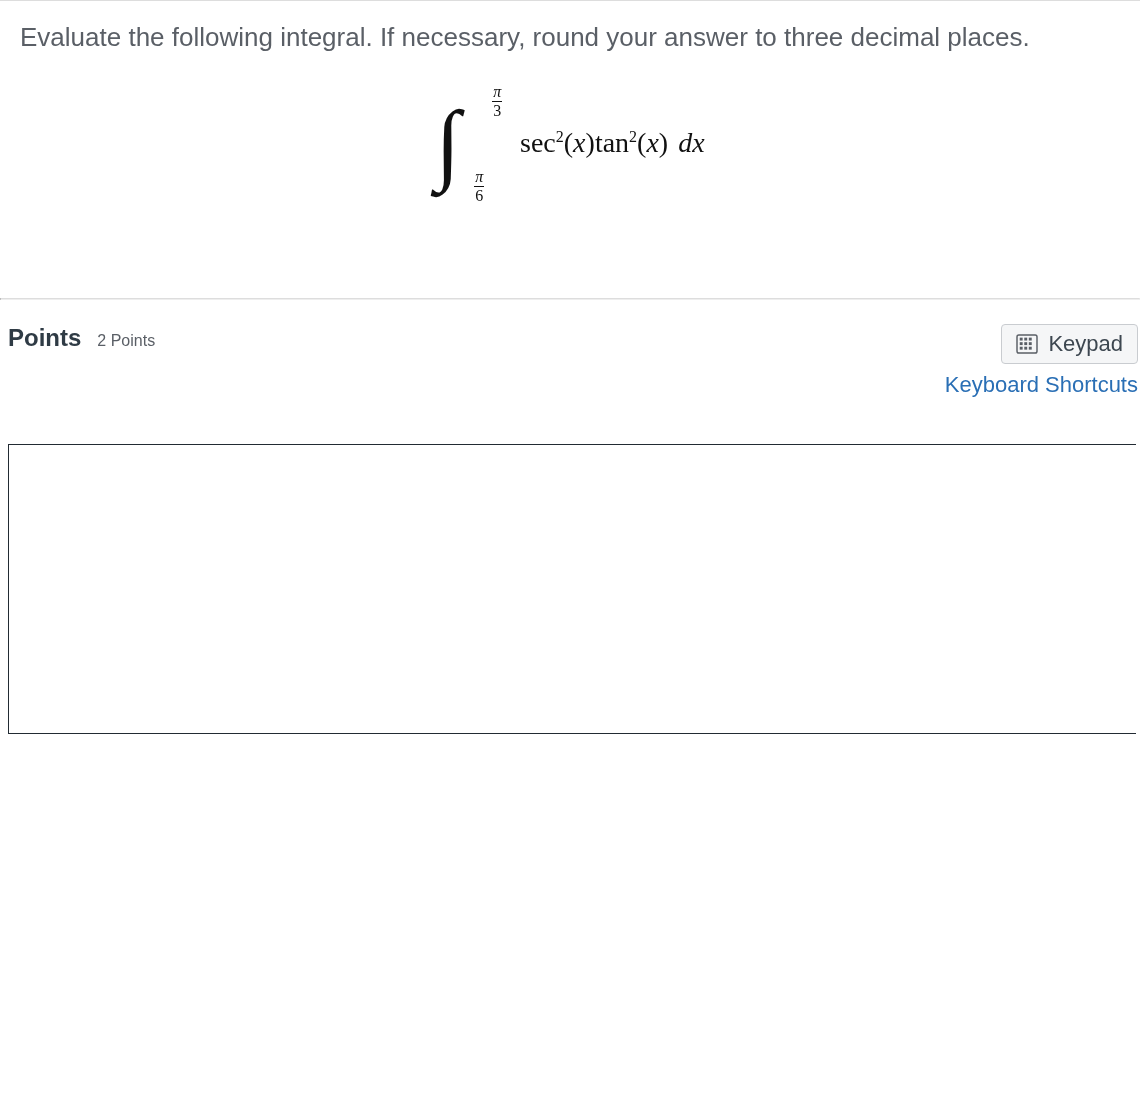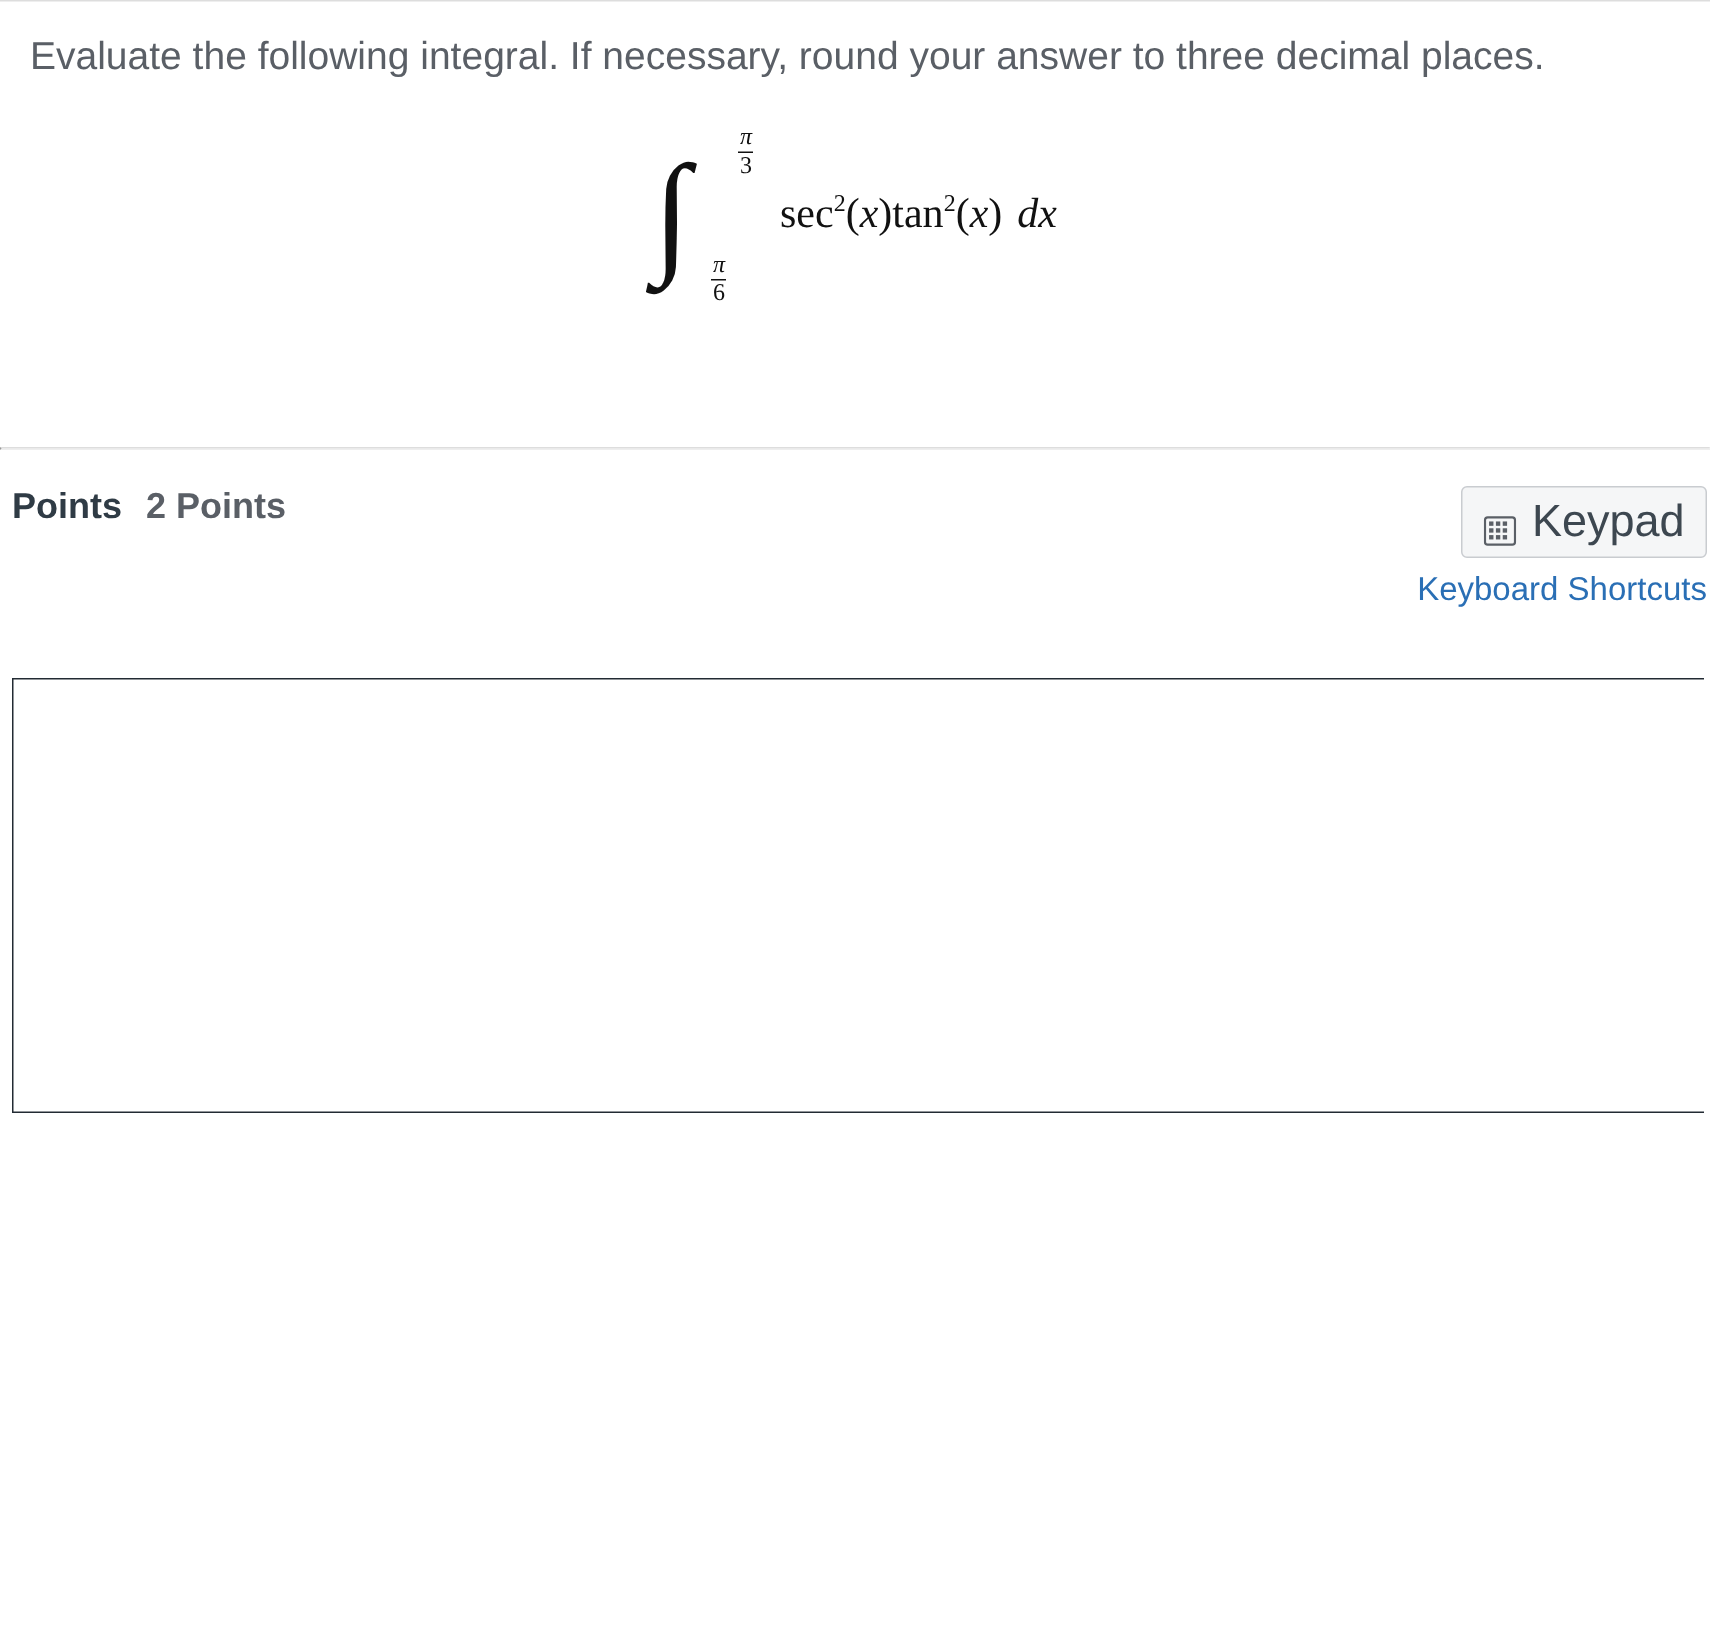--- a/index.html
+++ b/index.html
@@ -93,39 +93,39 @@
     display: flex;
     align-items: baseline;
     gap: 16px;
   }
   .answer-label {
     font-size: 24px;
     font-weight: 700;
     color: #2f3b45;
   }
   .points-label {
-    font-size: 24px;
+    font-size: 16px;
     color: #5a5f66;
-    font-weight: 700;
+    font-weight: 400;
   }
   .answer-right {
     display: flex;
     flex-direction: column;
     align-items: flex-end;
     gap: 8px;
   }
   .keypad-btn {
     display: inline-flex;
     align-items: center;
     gap: 10px;
     background: #f5f6f7;
     border: 1px solid #c9ccd0;
     border-radius: 4px;
     padding: 6px 14px;
-    font-size: 30px;
+    font-size: 22px;
     color: #3d4750;
     cursor: pointer;
     font-family: inherit;
   }
   .keypad-icon {
     width: 22px; height: 20px;
     display:inline-block;
   }
   .shortcuts-link {
     font-size: 22px;

